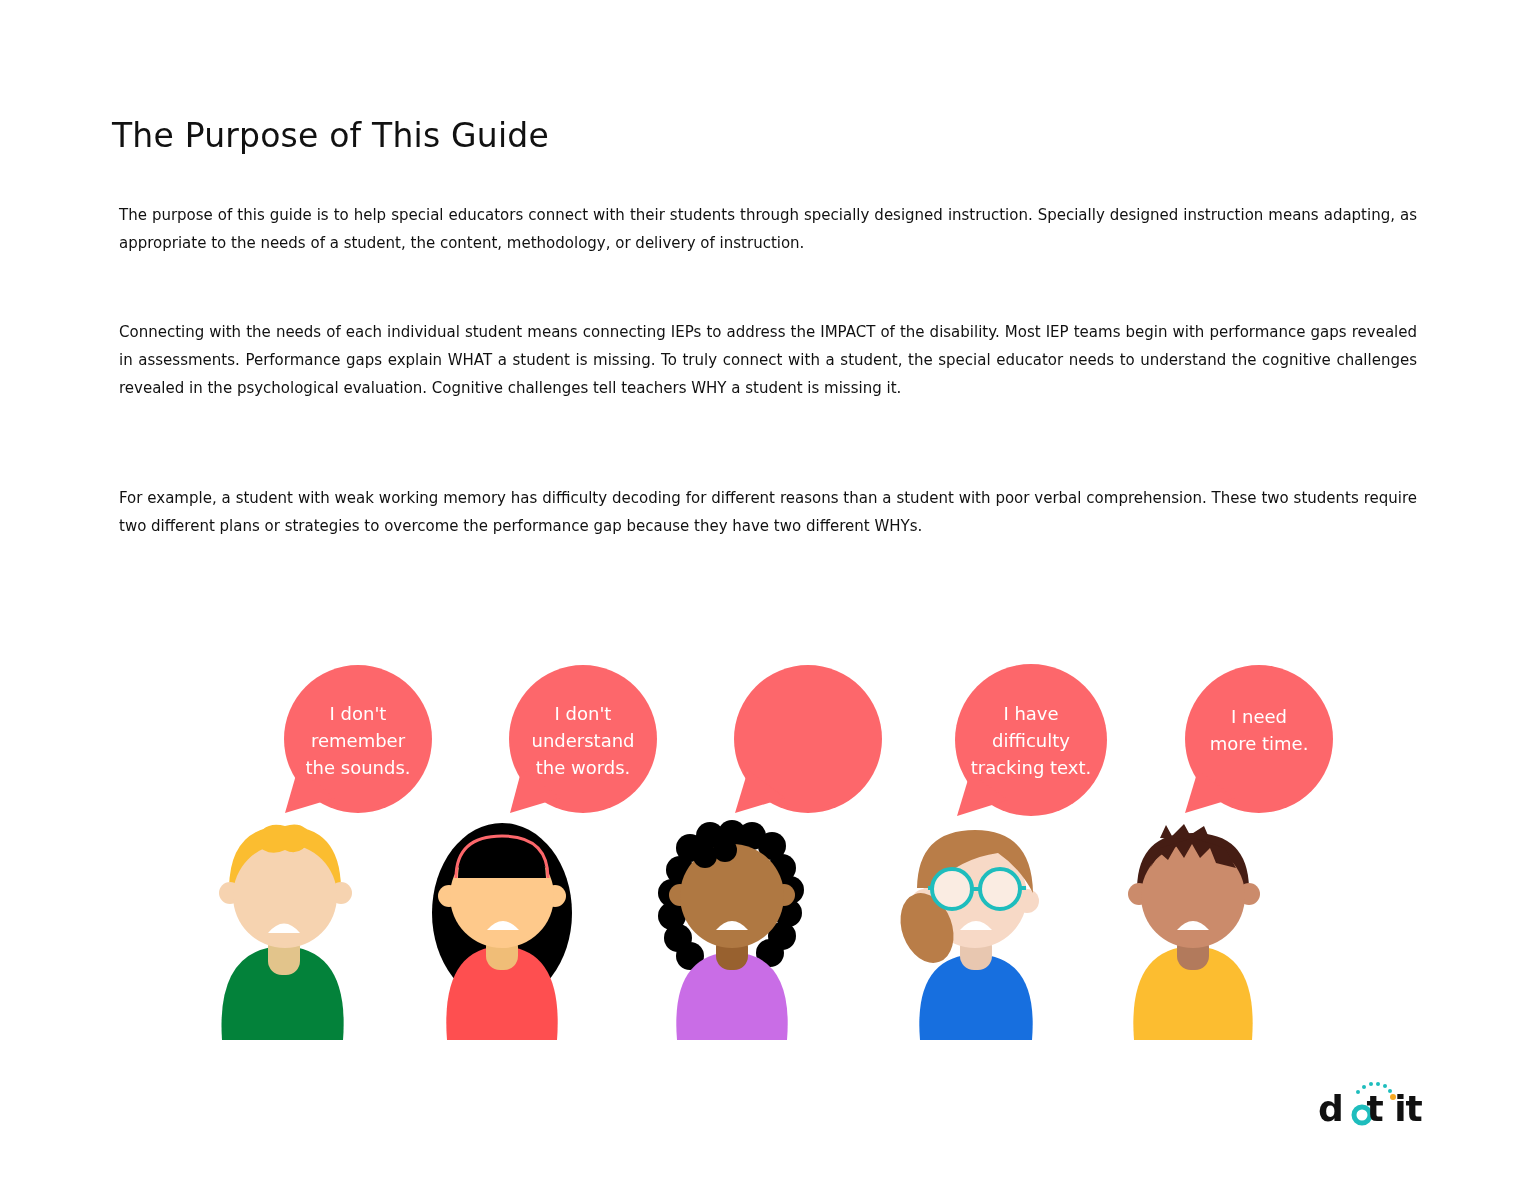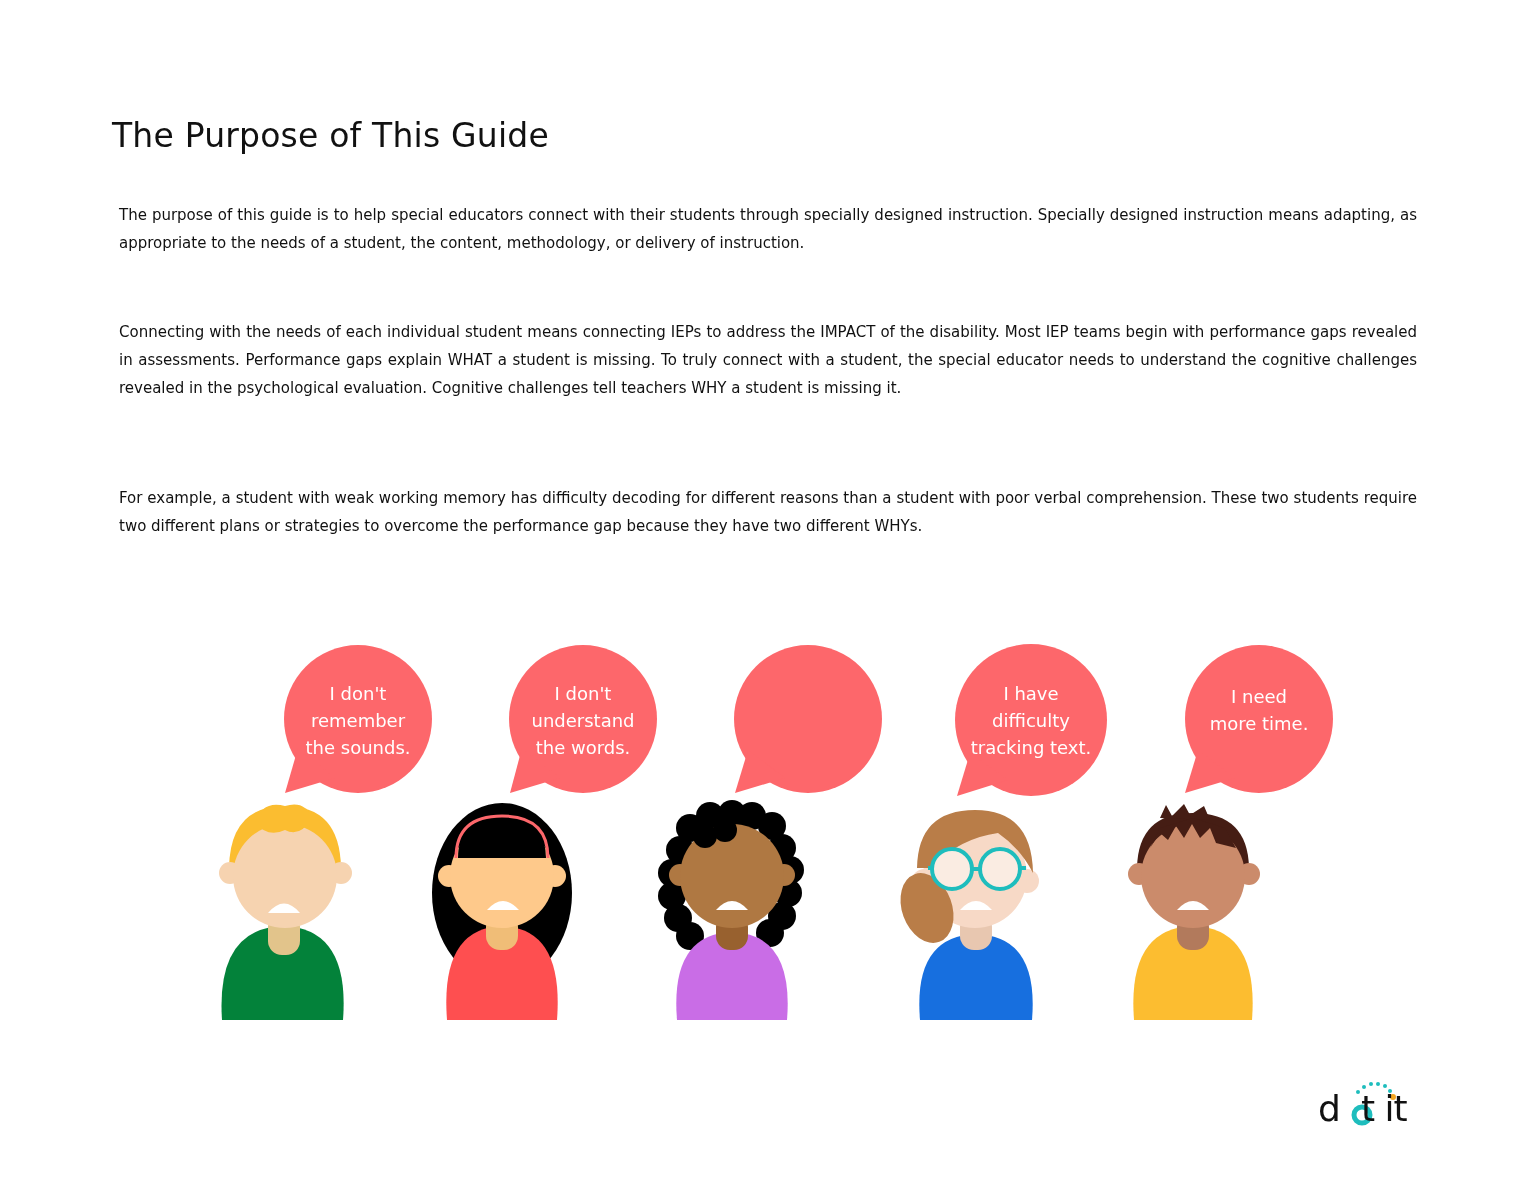--- a/index.html
+++ b/index.html
@@ -14,33 +14,33 @@
     }
     .para {
       position: absolute; left: 119px; width: 1298px;
       font-size: 15px; line-height: 28px; text-align: justify;
       margin: 0; color: #111;
     }
     .p1 { top: 201px; }
     .p2 { top: 318px; }
     .p3 { top: 484px; }
     .figure {
-      position: absolute; left: 0; top: 628px; width: 1372px; height: 410px;
+      position: absolute; left: 0; top: 648px; width: 1372px; height: 410px;
     }
     .figure svg { position: absolute; left: 0; top: 0; }
     .bubble-text {
       position: absolute; width: 150px; text-align: center; color: #ffffff;
       font-size: 18px; line-height: 27px;
     }
     .logo {
       position: absolute; left: 1318px; top: 1080px; width: 100px; height: 50px;
     }
     .logo-text {
       position: absolute; left: 0; top: 8px;
-      font-family: "DejaVu Sans", sans-serif; font-weight: normal; font-size: 36px;
+      font-family: "DejaVu Sans", sans-serif; font-weight: bold; font-size: 36px;
       letter-spacing: -1px; color: #111;
     }
   </style>
 </head>
 <body>
 
 <h1 class="page-title">The Purpose of This Guide</h1>
 
 <p class="para p1">The purpose of this guide is to help special educators connect with their students through specially designed instruction. Specially designed instruction means adapting, as appropriate to the needs of a student, the content, methodology, or delivery of instruction.</p>
 <p class="para p2">Connecting with the needs of each individual student means connecting IEPs to address the IMPACT of the disability. Most IEP teams begin with performance gaps revealed in assessments. Performance gaps explain WHAT a student is missing. To truly connect with a student, the special educator needs to understand the cognitive challenges revealed in the psychological evaluation. Cognitive challenges tell teachers WHY a student is missing it.</p>

